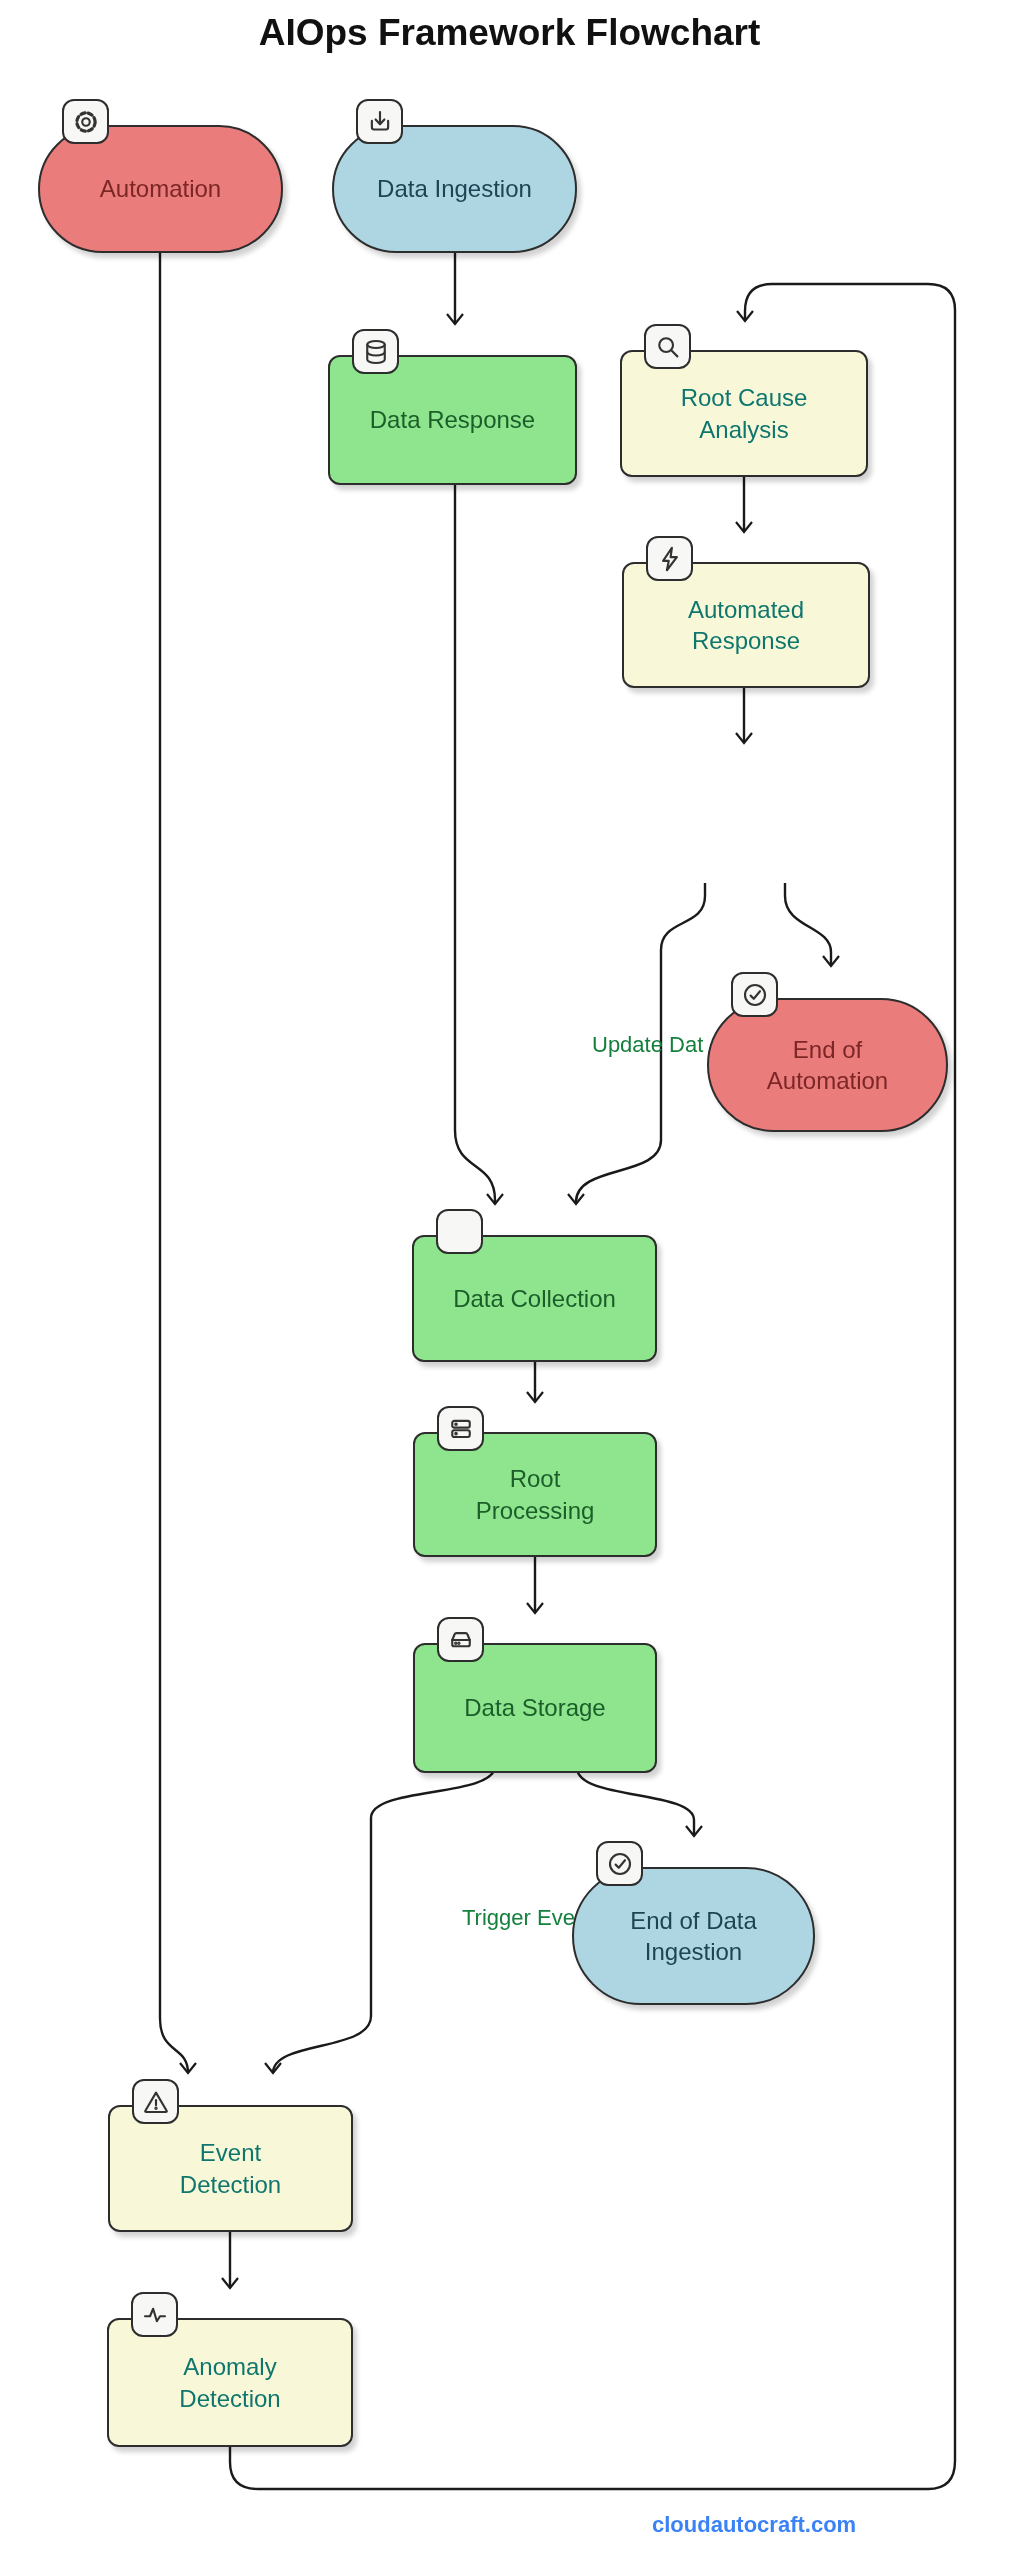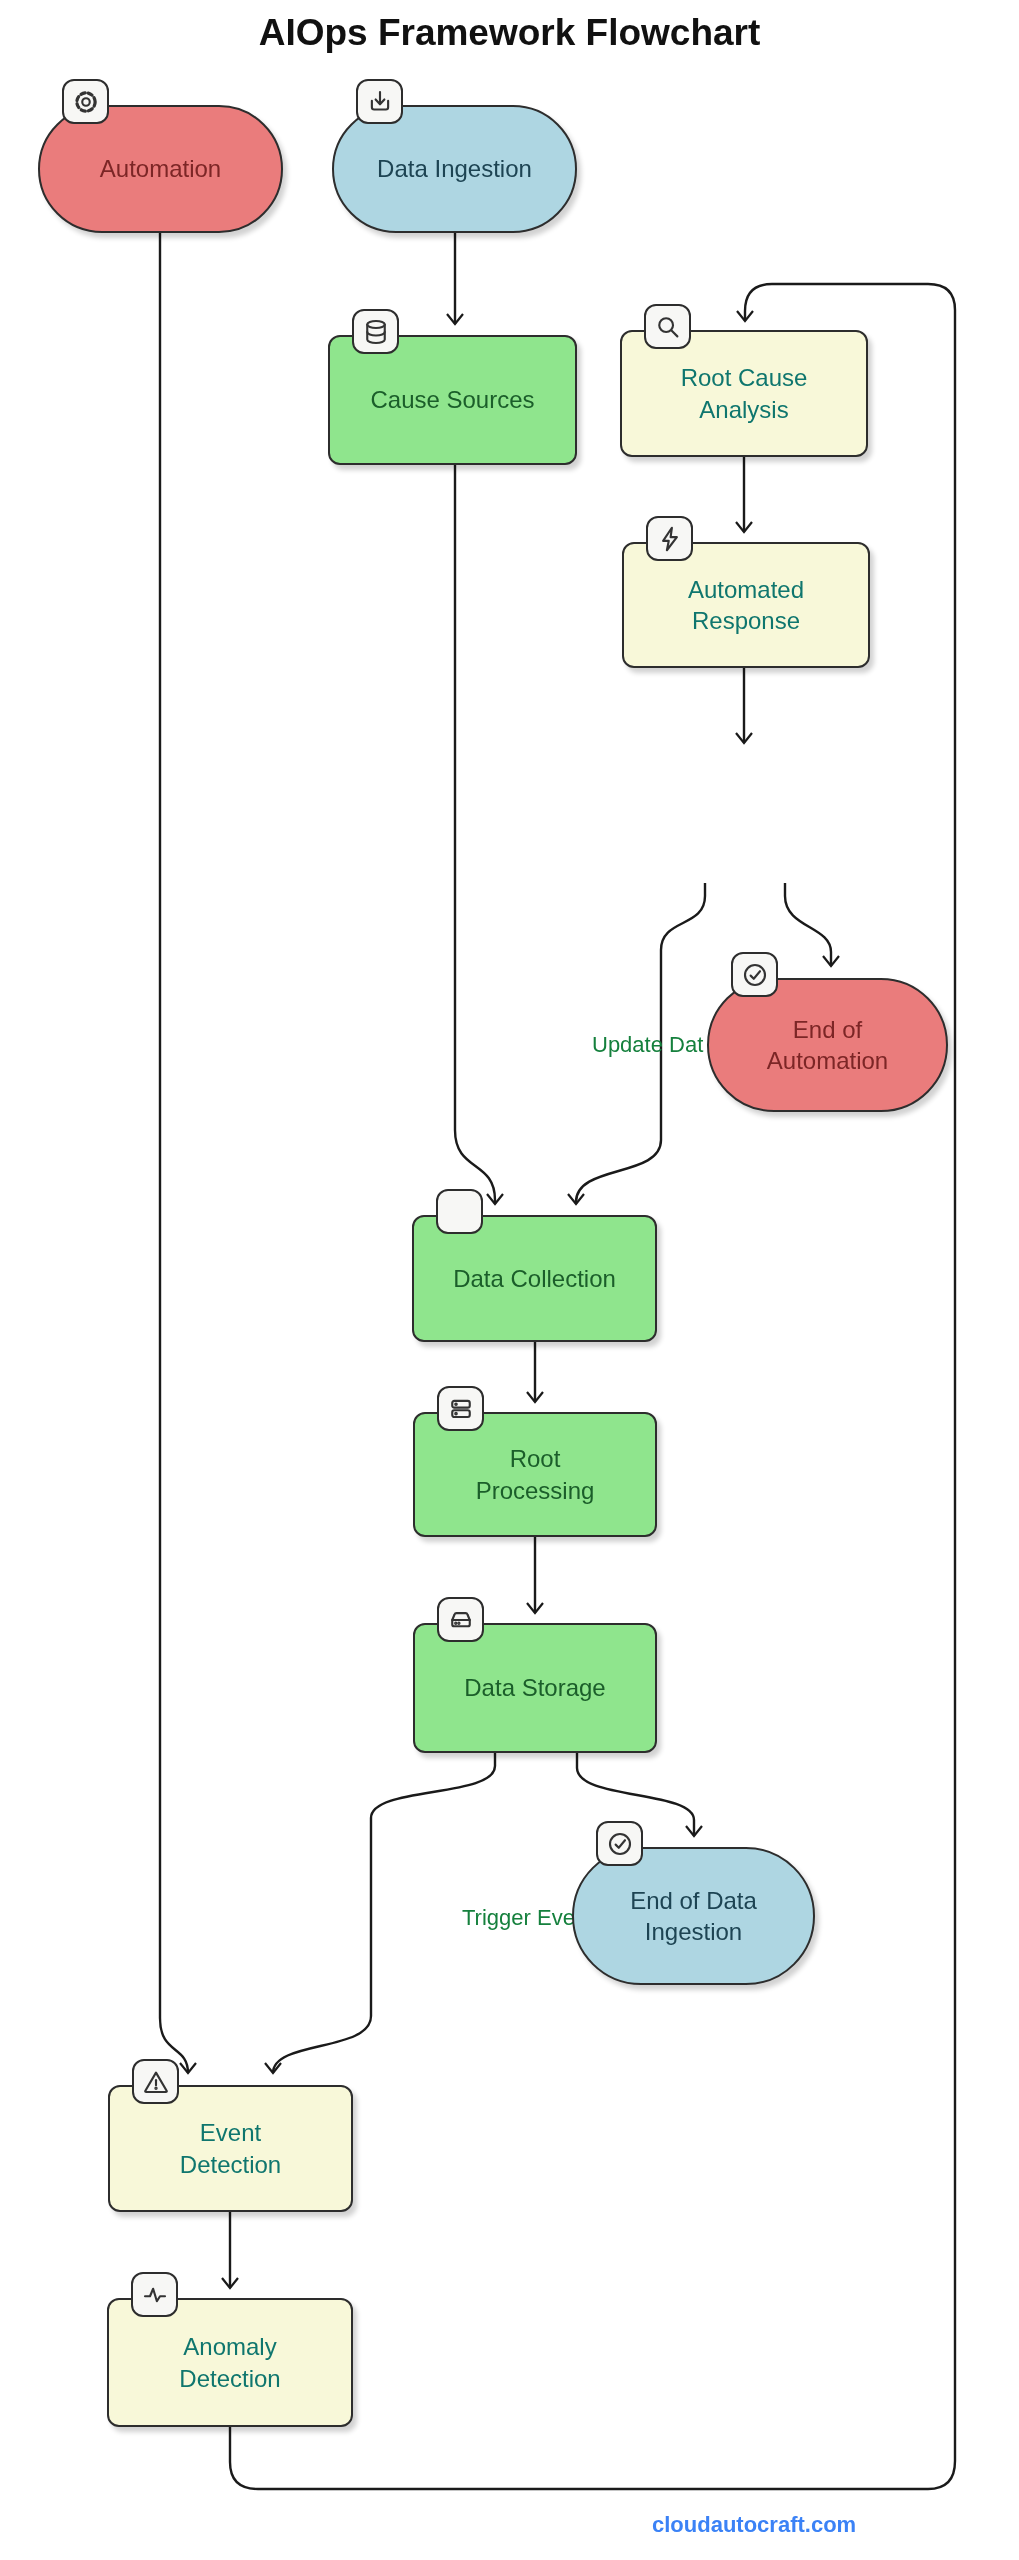--- a/index.html
+++ b/index.html
@@ -5,21 +5,21 @@
   html,body{margin:0;padding:0;background:#ffffff;}
   #canvas{position:relative;width:1019px;height:2560px;background:#ffffff;
           font-family:"Liberation Sans",sans-serif;overflow:hidden;}
   .title{position:absolute;top:12px;left:0;width:100%;text-align:center;
          font-size:37px;font-weight:700;color:#111;}
   .footer{position:absolute;left:652px;top:2512px;font-size:22px;font-weight:700;color:#3b82f6;}
   svg.edges{position:absolute;left:0;top:0;pointer-events:none;}
   .edge-label{position:absolute;font-size:22px;color:#15803d;white-space:nowrap;}
   .node{position:absolute;display:flex;align-items:center;justify-content:center;
         border:2.5px solid #2d2d2d;box-sizing:border-box;
-        box-shadow:4px 5px 5px rgba(0,0,0,0.18);}
+        box-shadow:4px 5px 5px rgba(0,0,0,0.18);margin-top:20px;}
   .rect{border-radius:12px;}
   .pill{border-radius:70px;}
   .f-red{background:#ea7c7c;}
   .f-blue{background:#aed6e2;}
   .f-green{background:#8fe58d;}
   .f-yellow{background:#f8f8d9;}
   .label{font-size:24px;text-align:center;white-space:pre-line;line-height:1.3;}
   .t-red{color:#7c2626;}
   .t-blue{color:#1d4453;}
   .t-green{color:#1b5e2a;}
@@ -83,21 +83,21 @@
   </div>
 
   <div class="node rect f-green" style="left:328px;top:335px;width:249px;height:130px;">
     <span class="badge">
       <svg width="30" height="30" viewBox="0 0 24 24">
         <ellipse cx="12" cy="6" rx="7" ry="2.8"></ellipse>
         <path d="M5,6 V18 A7,2.8 0 0 0 19,18 V6"></path>
         <path d="M5,12 A7,2.8 0 0 0 19,12"></path>
       </svg>
     </span>
-    <span class="label t-green">Cause Sources</span>
+    <span class="label t-green">Data Response</span>
   </div>
 
   <div class="node rect f-yellow" style="left:620px;top:330px;width:248px;height:127px;">
     <span class="badge">
       <svg width="30" height="30" viewBox="0 0 24 24">
         <circle cx="10.5" cy="10.5" r="5.5"></circle>
         <path d="M14.8,14.8 L19.5,19.5"></path>
       </svg>
     </span>
     <span class="label t-yellow">Root Cause

